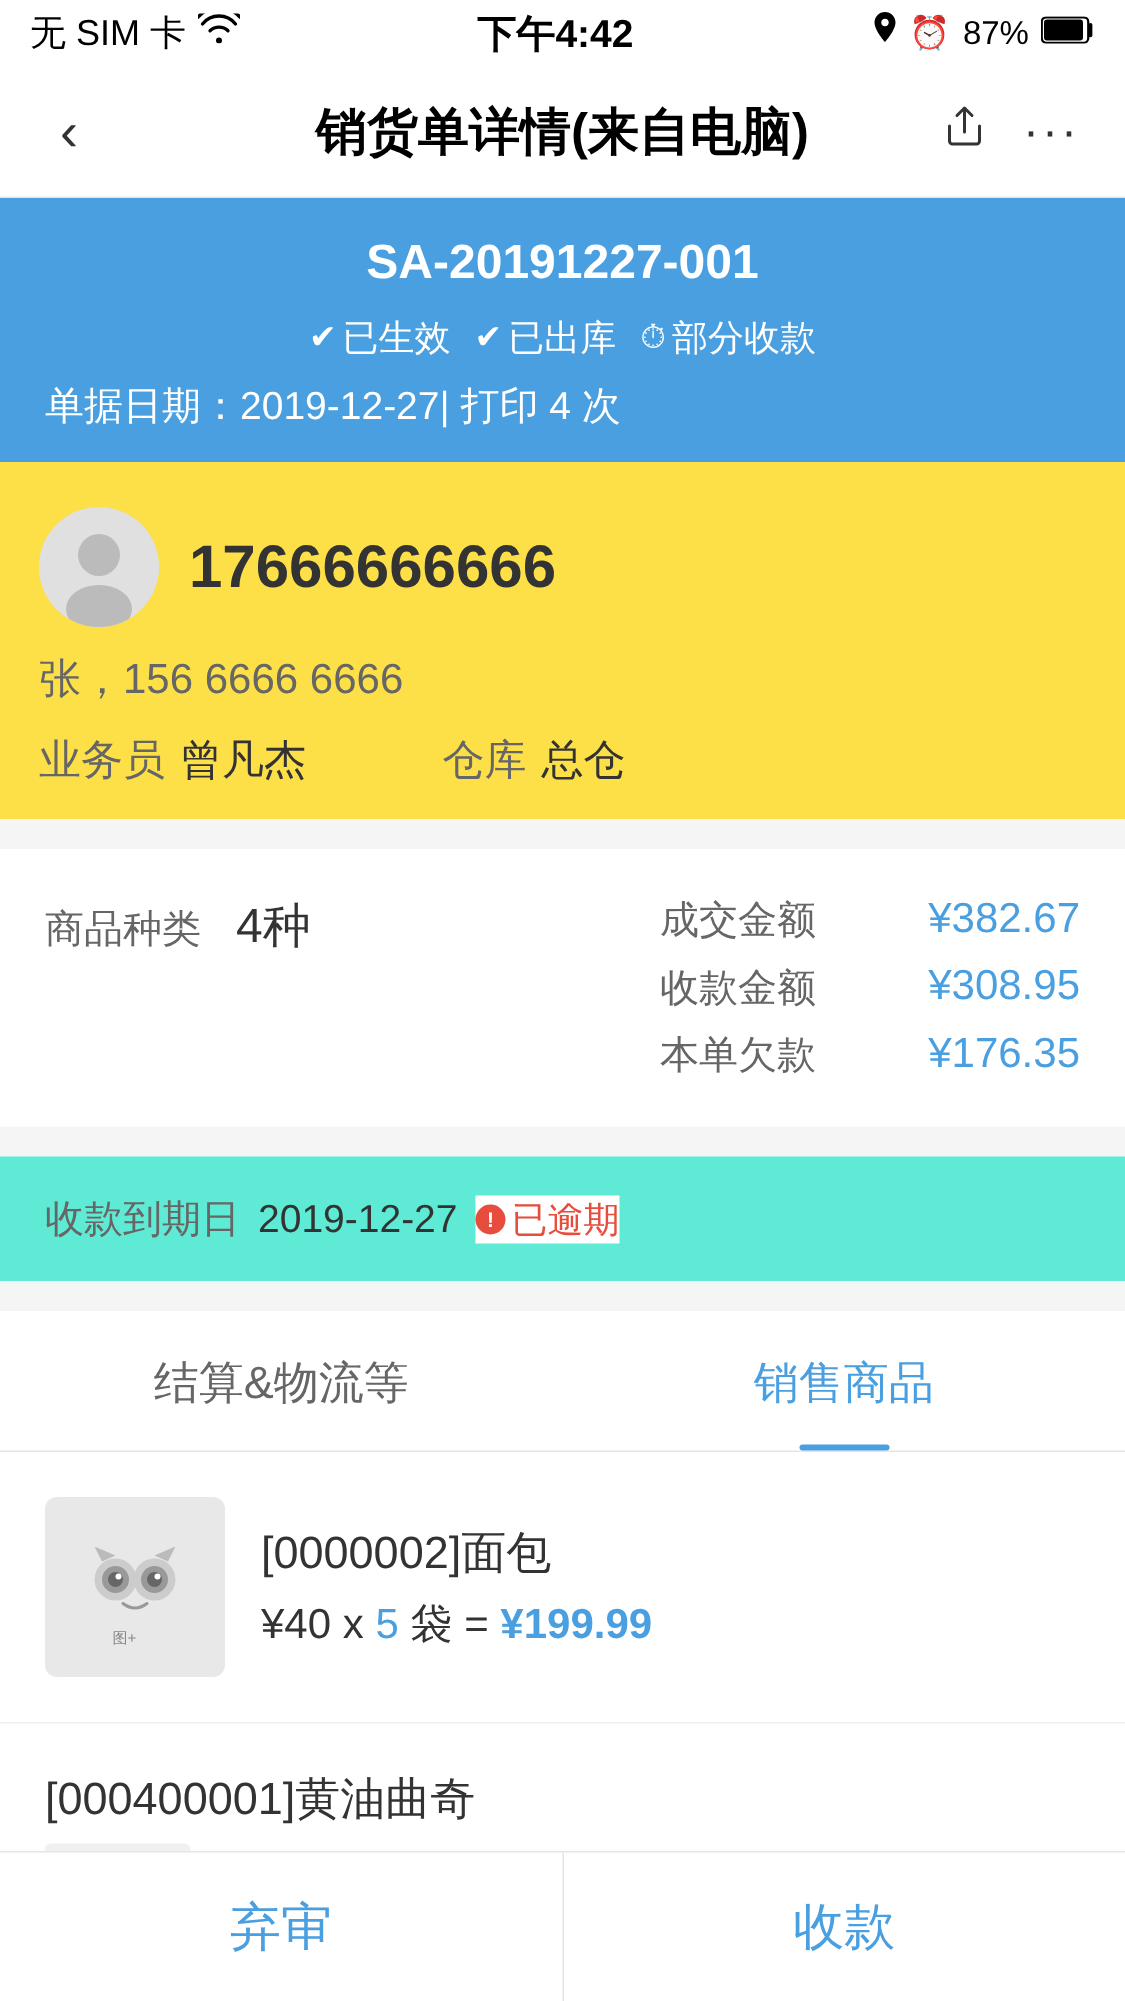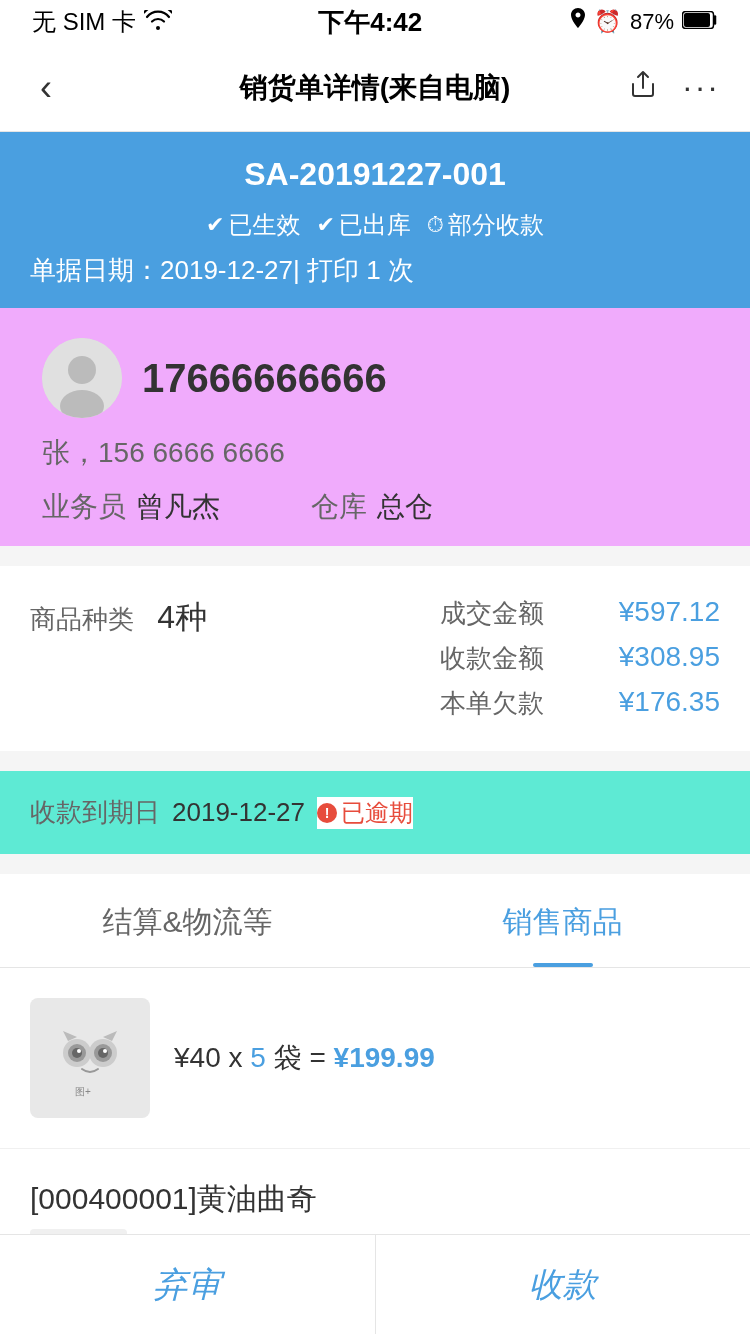--- a/index.html
+++ b/index.html
@@ -13,21 +13,21 @@
       font-size: 28px;
     }
 
     
     .status-bar {
       background: #fff;
       height: 44px;
       display: flex;
       align-items: center;
       justify-content: space-between;
-      padding: 0 32px;
+      padding: 0 20px;
       font-size: 24px;
       font-weight: 500;
     }
     .status-left { display: flex; align-items: center; gap: 8px; }
     .status-center { font-weight: 600; font-size: 26px; }
     .status-right { display: flex; align-items: center; gap: 8px; font-size: 22px; }
 
     
     .nav-bar {
       background: #fff;
@@ -41,21 +41,21 @@
     .nav-back {
       font-size: 36px;
       color: #333;
       cursor: pointer;
       padding: 10px;
     }
     .nav-title {
       position: absolute;
       left: 50%;
       transform: translateX(-50%);
-      font-size: 28px;
+      font-size: 34px;
       font-weight: 600;
       color: #000;
     }
     .nav-right {
       margin-left: auto;
       display: flex;
       align-items: center;
       gap: 24px;
     }
 
@@ -89,22 +89,22 @@
       gap: 4px;
     }
     .badge-icon { font-size: 22px; }
     .banner-row2 {
       font-size: 26px;
       color: #fff;
     }
 
     
     .customer-card {
-      background: #f0abfc;
-      padding: 30px 42px 20px;
+      background: #fde047;
+      padding: 30px 26px 20px;
       margin-bottom: 20px;
     }
     .customer-top {
       display: flex;
       align-items: center;
       gap: 20px;
       margin-bottom: 16px;
     }
     .avatar {
       width: 80px;
@@ -285,21 +285,20 @@
       display: flex;
     }
     .bottom-btn {
       flex: 1;
       display: flex;
       align-items: center;
       justify-content: center;
       font-size: 34px;
       cursor: pointer;
       color: #4A9FE0;
-      font-style: italic;
     }
     .bottom-btn-left {
       border-right: 1px solid #e5e5e5;
       color: #4A9FE0;
     }
 
     
     .owl-placeholder {
       width: 120px;
       height: 120px;
@@ -383,21 +382,21 @@
         <span class="badge-icon">✔</span>
         <span>已出库</span>
       </span>
       <span class="badge">
         <span class="badge-icon">⏱</span>
         <span>部分收款</span>
       </span>
     </div>
   </div>
   <div class="banner-row2">
-    <span>单据日期：</span><span>2019-12-27</span><span>| 打印 1 次</span>
+    <span>单据日期：</span><span>2019-12-27</span><span>| 打印 4 次</span>
   </div>
 </div>
 
 <div class="customer-card">
   <div class="customer-top">
     <div class="avatar">
       <svg width="80" height="80" viewBox="0 0 80 80">
         <circle cx="40" cy="40" r="40" fill="#e0e0e0"></circle>
         <circle cx="40" cy="32" r="14" fill="#bbb"></circle>
         <ellipse cx="40" cy="68" rx="22" ry="16" fill="#bbb"></ellipse>
@@ -421,21 +420,21 @@
 <div class="summary-card">
   <div class="summary-row">
     <div class="summary-left">
       <span class="summary-item-label">商品种类</span>
       &nbsp;
       <span class="summary-item-value">4种</span>
     </div>
     <div class="summary-right">
       <div class="amount-row">
         <span class="amount-label">成交金额</span>
-        <span class="amount-value">¥597.12</span>
+        <span class="amount-value">¥382.67</span>
       </div>
       <div class="amount-row">
         <span class="amount-label">收款金额</span>
         <span class="amount-value">¥308.95</span>
       </div>
       <div class="amount-row">
         <span class="amount-label">本单欠款</span>
         <span class="amount-value">¥176.35</span>
       </div>
     </div>
@@ -475,20 +474,23 @@
         <circle cx="58" cy="40" r="5" fill="#666"></circle>
         <circle cx="34" cy="38" r="2" fill="#fff"></circle>
         <circle cx="60" cy="38" r="2" fill="#fff"></circle>
         <path d="M37 56 Q45 62 53 56" stroke="#999" stroke-width="2" fill="none" stroke-linecap="round"></path>
         <path d="M23 28 L18 18 L32 24z" fill="#bbb"></path>
         <path d="M67 28 L72 18 L58 24z" fill="#bbb"></path>
         <text x="30" y="82" font-size="10" fill="#888" font-family="sans-serif">图+</text>
       </svg>
     </div>
     <div class="product-info">
+      <div class="product-name">
+        <span>[0000002]</span><span>面包</span>
+      </div>
       <div class="product-price">
         <span>¥40</span>
         <span> x </span>
         <span class="price-qty">5</span>
         <span>袋</span>
         <span> = </span>
         <span class="price-total">¥199.99</span>
       </div>
     </div>
   </div>

